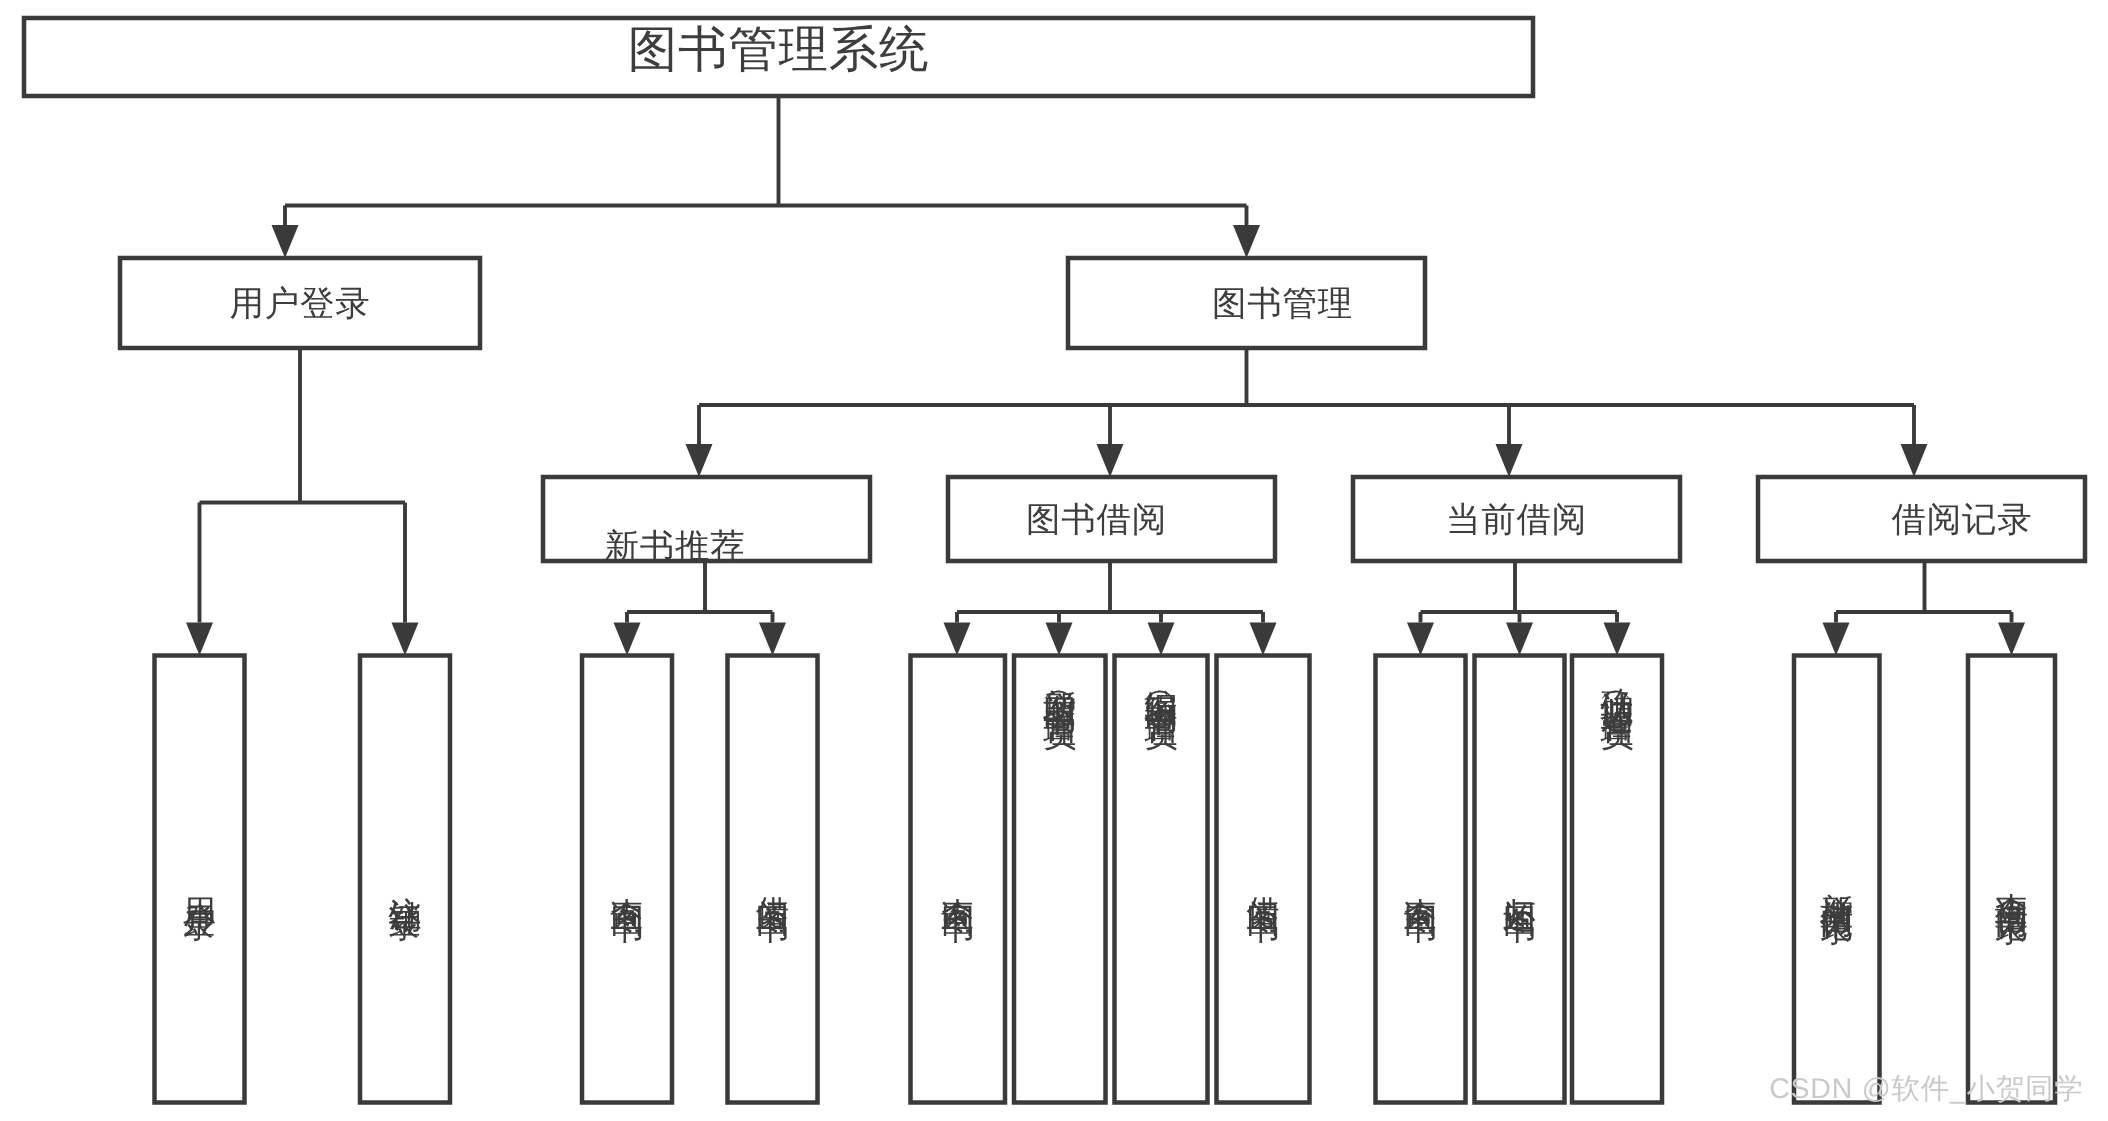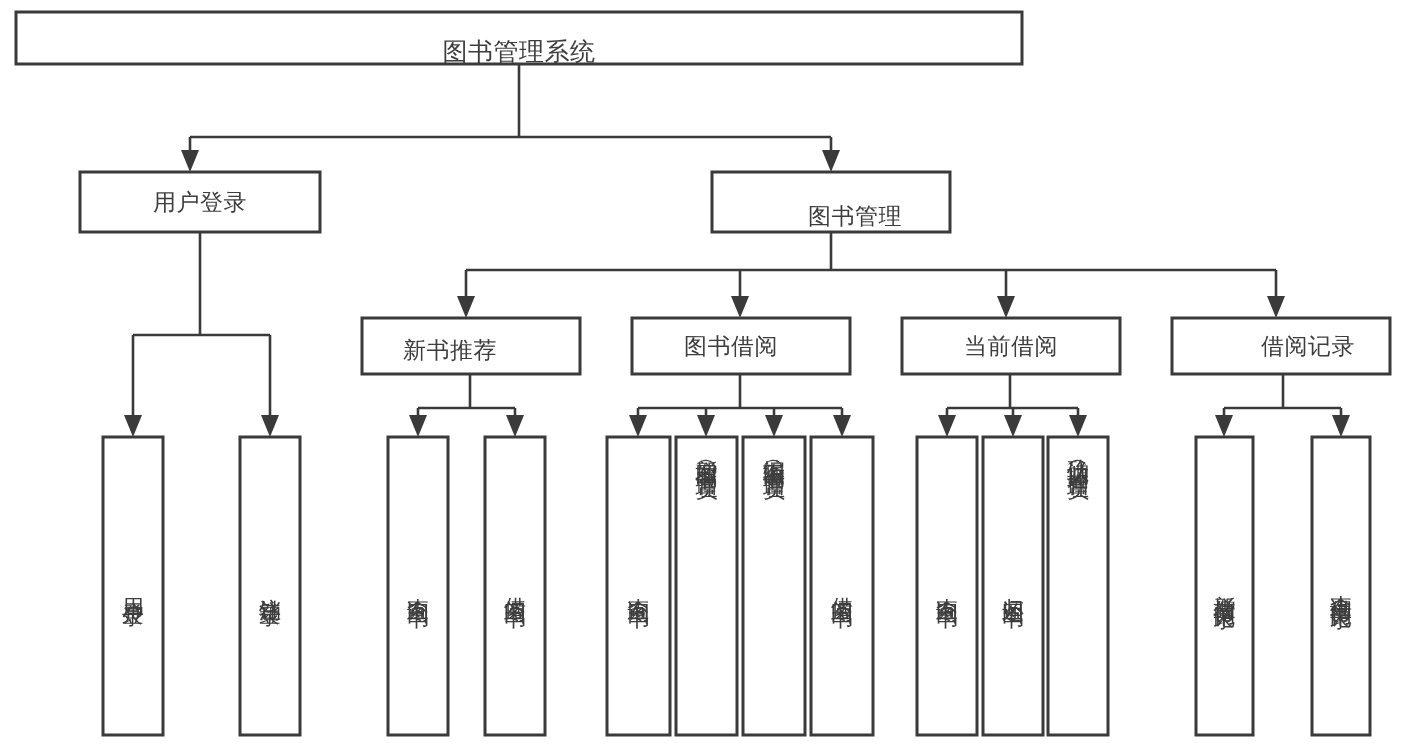--- a/index.html
+++ b/index.html
@@ -158,24 +158,24 @@
         <rect x="743" y="437" width="62" height="298" class="node-box"></rect>
         <rect x="811" y="437" width="62" height="298" class="node-box"></rect>
         <rect x="917" y="437" width="60" height="298" class="node-box"></rect>
         <rect x="983" y="437" width="60" height="298" class="node-box"></rect>
         <rect x="1048" y="437" width="60" height="298" class="node-box"></rect>
         <rect x="1196" y="437" width="57" height="298" class="node-box"></rect>
         <rect x="1312" y="437" width="58" height="298" class="node-box"></rect>
       </g>
   </svg>
   <div id="label-layer">
-      <div class="node-label-h" style="left: 16px; top: 12px; width: 1006px; height: 42px; font-size: 25px; margin-top: 18px;">图书管理系统</div>
+      <div class="node-label-h" style="left: 16px; top: 12px; width: 1006px; height: 42px; font-size: 33px;">图书管理系统</div>
       <div class="node-label-h" style="left: 80px; top: 172px; width: 240px; height: 60px;">用户登录</div>
-      <div class="node-label-h" style="left: 712px; top: 186px; width: 286px; height: 60px; border-radius: 15px;">图书管理</div>
-      <div class="node-label-h" style="left: 362px; top: 322px; width: 176px; height: 56px;">新书推荐</div>
+      <div class="node-label-h" style="left: 712px; top: 172px; width: 286px; height: 60px; border-radius: 15px;">图书管理</div>
+      <div class="node-label-h" style="left: 362px; top: 336px; width: 176px; height: 56px;">新书推荐</div>
       <div class="node-label-h" style="left: 632px; top: 318px; width: 198px; height: 56px;">图书借阅</div>
       <div class="node-label-h" style="left: 902px; top: 318px; width: 218px; height: 56px; text-align: right;">当前借阅</div>
       <div class="node-label-h" style="left: 1172px; top: 318px; width: 218px; height: 56px; padding-left: 27px;">借阅记录</div>
       <div class="node-label-v" style="left: 103px; top: 437px; width: 60px; height: 298px;">
         <span>用户登录</span>
       </div>
       <div class="node-label-v" style="left: 240px; top: 437px; width: 60px; height: 298px;">
         <span>注销登录</span>
       </div>
       <div class="node-label-v" style="left: 388px; top: 437px; width: 60px; height: 298px;">
@@ -205,13 +205,14 @@
       <div class="node-label-v top-aligned" style="left: 1048px; top: 437px; width: 60px; height: 298px;">
         <span>确认归还（管理员）</span>
       </div>
       <div class="node-label-v" style="left: 1196px; top: 437px; width: 57px; height: 298px;">
         <span>新增借阅记录</span>
       </div>
       <div class="node-label-v" style="left: 1312px; top: 437px; width: 58px; height: 298px;">
         <span>查询借阅记录</span>
       </div>
     </div>
+  <div class="watermark">CSDN @软件_小贺同学</div>
 </div>
 
 </body></html>

